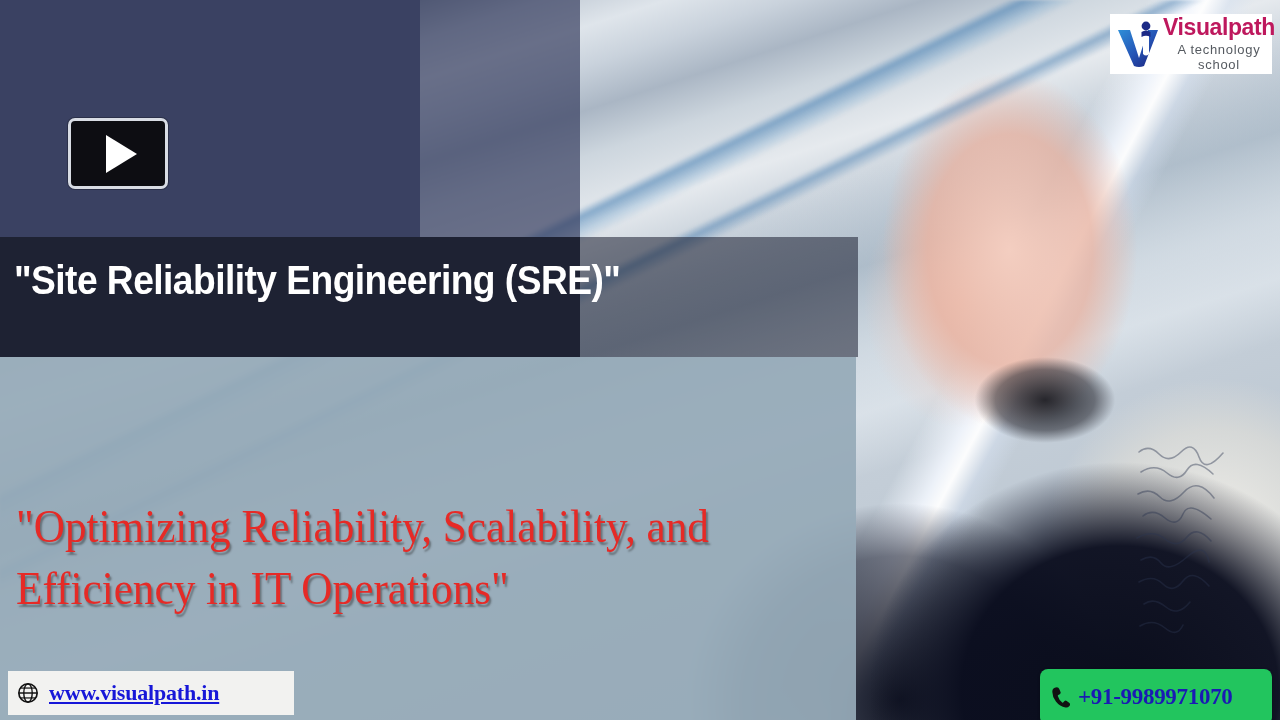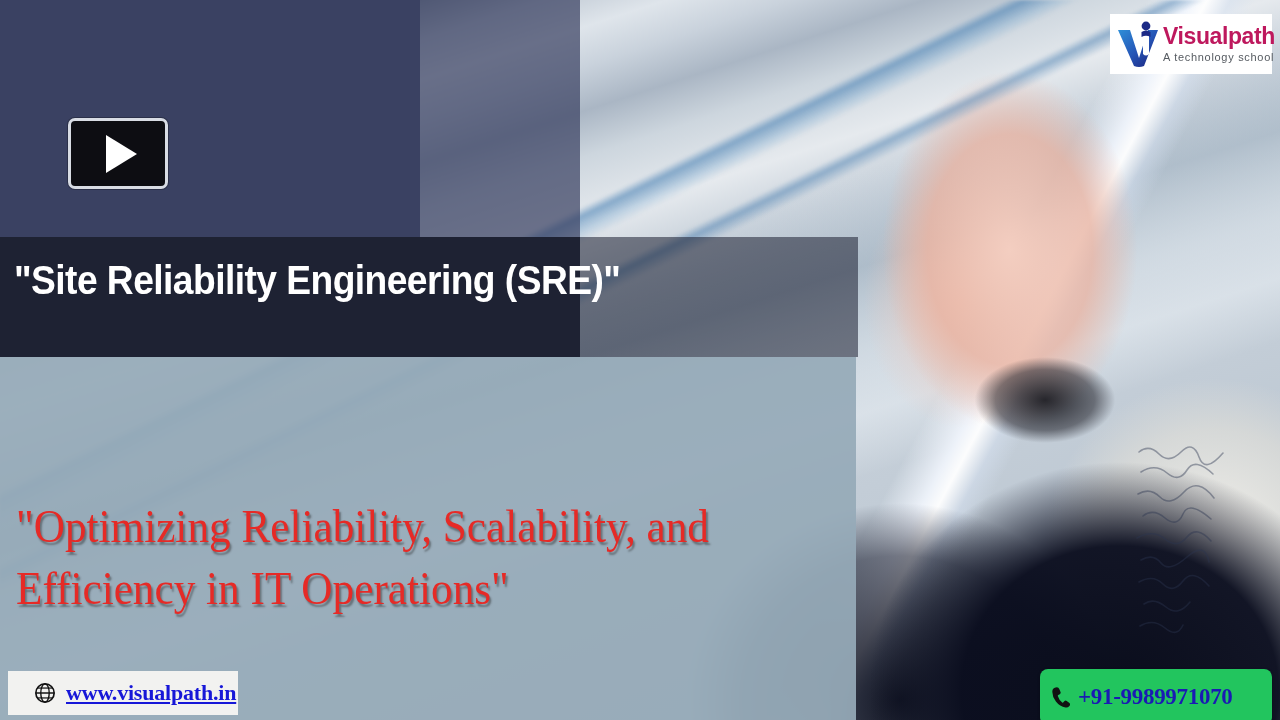--- a/index.html
+++ b/index.html
@@ -135,24 +135,24 @@
   .logo-name {
     font-family: "Liberation Sans", sans-serif;
     font-weight: bold;
     font-size: 23px;
     color: #be185d;
     letter-spacing: -0.4px;
     line-height: 1;
   }
   .logo-tag {
     font-family: "Liberation Sans", sans-serif;
-    font-size: 11px;
+    font-size: 13px;
     color: #555a60;
     letter-spacing: 0.7px;
-    text-align: left;
+    text-align: center;
     margin-top: 3px;
   }
 
   
   .headline {
     position: absolute;
     left: 14px; top: 258px;
     width: 860px;
     color: #ffffff;
     font-family: "Liberation Sans", sans-serif;
@@ -176,25 +176,25 @@
     letter-spacing: 0px;
     transform: scaleX(0.92);
     transform-origin: left top;
     text-shadow: 2px 3px 2px rgba(40,40,40,0.45);
   }
 
   
   .website-box {
     position: absolute;
     left: 8px; top: 671px;
-    width: 230px; height: 44px;
+    width: 286px; height: 44px;
     background: #f2f2f0;
     display: flex;
     align-items: center;
-    padding-left: 26px;
+    padding-left: 9px;
     box-sizing: border-box;
     gap: 10px;
   }
   .globe-icon { width: 22px; height: 22px; flex: 0 0 auto; }
   .website-text {
     font-family: "Liberation Serif", serif;
     font-weight: bold;
     font-size: 22px;
     color: #1717d8;
     text-decoration: underline;

